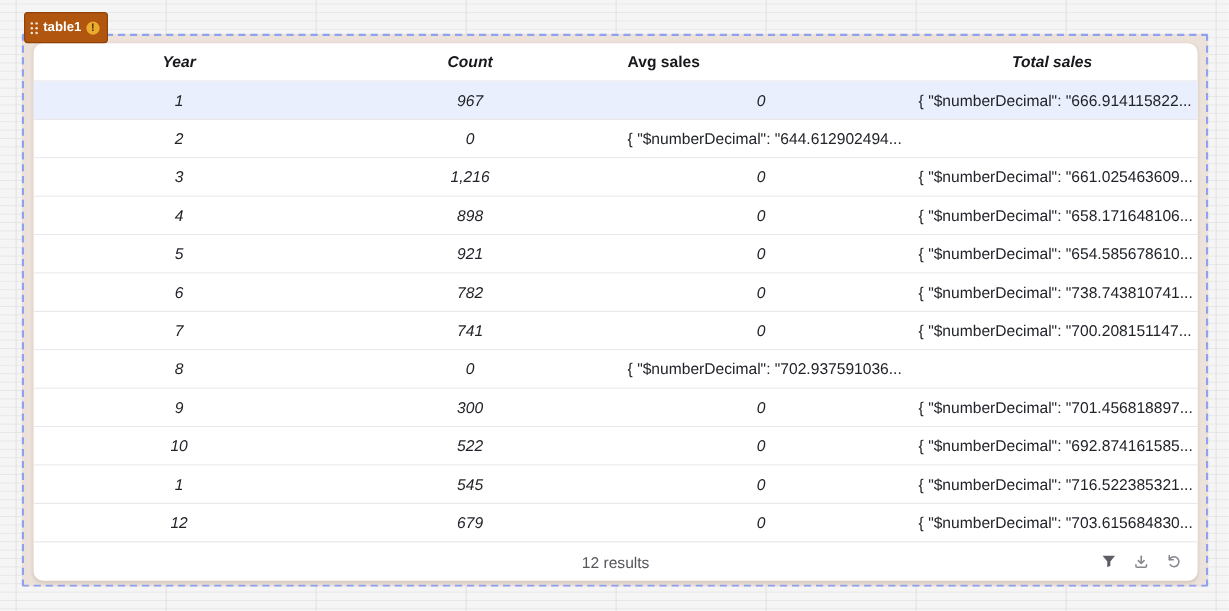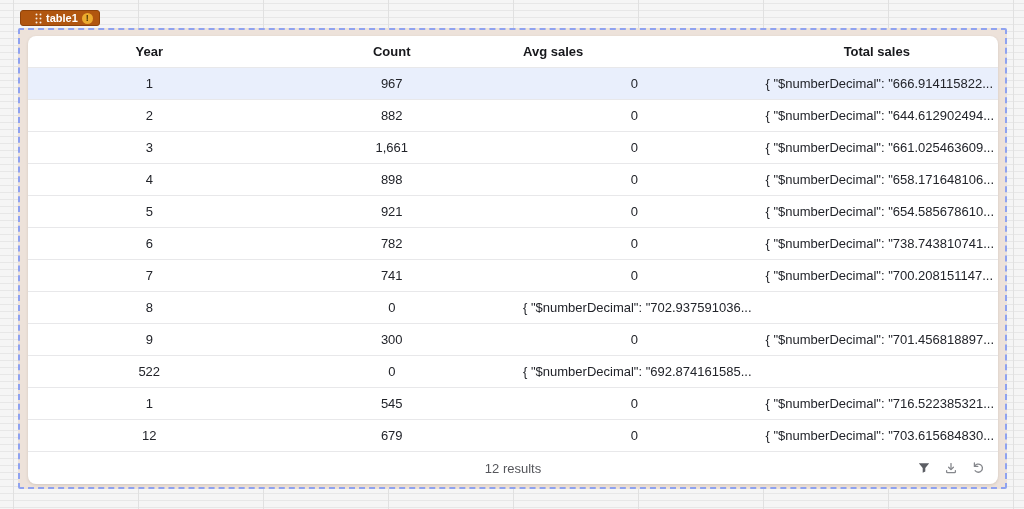--- a/index.html
+++ b/index.html
@@ -12,22 +12,22 @@
       linear-gradient(180deg,#e7e7e7 1px,transparent 1px);
     background-size:125px 100%,100% 7px;
     background-position:13px 0,0 3px;
   }
   .selection{
     position:absolute;left:18px;top:28px;width:989px;height:461px;
     border:2px dashed #8fa2f0;background:#ede2da;border-radius:2px;
     box-sizing:border-box;
   }
   .badge{
-    position:absolute;left:20px;top:10px;height:16px;z-index:3;
-    display:flex;align-items:center;gap:4px;padding:0 6px 0 14px;
+    position:absolute;left:20px;top:10px;height:26px;z-index:3;
+    display:flex;align-items:center;gap:4px;padding:0 6px 0 4px;
     background:#b1560f;border:1px solid #8f4209;border-radius:3px;
     color:#fff;font-size:11px;font-weight:700;box-sizing:border-box;
   }
   .drag{display:flex;align-items:center;}
   .warn{
     width:11px;height:11px;border-radius:50%;background:#ecab2d;
     color:#4a3305;font-size:9px;font-weight:800;
     display:flex;align-items:center;justify-content:center;line-height:1;
   }
   .card{
@@ -41,21 +41,21 @@
     flex:0 0 32px;height:32px;box-sizing:border-box;
     border-bottom:1px solid #e8e8ea;
   }
   .thead{font-weight:700;color:#17181c;}
   .trow{color:#22242a;background:#fff;}
   .trow.hl{background:#e9effc;}
   .cell{
     display:flex;align-items:center;font-size:13px;padding:0 10px;
     white-space:nowrap;overflow:hidden;box-sizing:border-box;
   }
-  .a-center{justify-content:center;}
+  .a-center{justify-content:center;font-style:italic;}
   .a-left{justify-content:flex-start;}
   .tfoot{flex:0 0 32px;height:32px;position:relative;display:flex;align-items:center;}
   .results{position:absolute;left:0;right:0;text-align:center;color:#55565b;font-size:13px;}
   .foot-icons{position:absolute;right:12px;display:flex;gap:11px;align-items:center;}
   .foot-icons span{width:16px;height:16px;display:flex;align-items:center;justify-content:center;cursor:pointer;}
 </style>
 </head>
 <body>
 
 <div class="selection"></div>
@@ -86,27 +86,26 @@
     </div>
   <div class="tbody" style="flex:1 1 auto;">
       <div class="trow hl">
         <div class="cell a-center">1</div>
         <div class="cell a-center">967</div>
         <div class="cell a-center">0</div>
         <div class="cell a-left">{ "$numberDecimal": "666.914115822...</div>
       </div>
       <div class="trow">
         <div class="cell a-center">2</div>
-        <div class="cell a-center">882</div>
         <div class="cell a-center">0</div>
         <div class="cell a-left">{ "$numberDecimal": "644.612902494...</div>
       </div>
       <div class="trow">
         <div class="cell a-center">3</div>
-        <div class="cell a-center">1,661</div>
+        <div class="cell a-center">1,216</div>
         <div class="cell a-center">0</div>
         <div class="cell a-left">{ "$numberDecimal": "661.025463609...</div>
       </div>
       <div class="trow">
         <div class="cell a-center">4</div>
         <div class="cell a-center">898</div>
         <div class="cell a-center">0</div>
         <div class="cell a-left">{ "$numberDecimal": "658.171648106...</div>
       </div>
       <div class="trow">
@@ -132,20 +131,21 @@
         <div class="cell a-center">0</div>
         <div class="cell a-left">{ "$numberDecimal": "702.937591036...</div>
       </div>
       <div class="trow">
         <div class="cell a-center">9</div>
         <div class="cell a-center">300</div>
         <div class="cell a-center">0</div>
         <div class="cell a-left">{ "$numberDecimal": "701.456818897...</div>
       </div>
       <div class="trow">
+        <div class="cell a-center">10</div>
         <div class="cell a-center">522</div>
         <div class="cell a-center">0</div>
         <div class="cell a-left">{ "$numberDecimal": "692.874161585...</div>
       </div>
       <div class="trow">
         <div class="cell a-center">1</div>
         <div class="cell a-center">545</div>
         <div class="cell a-center">0</div>
         <div class="cell a-left">{ "$numberDecimal": "716.522385321...</div>
       </div>

